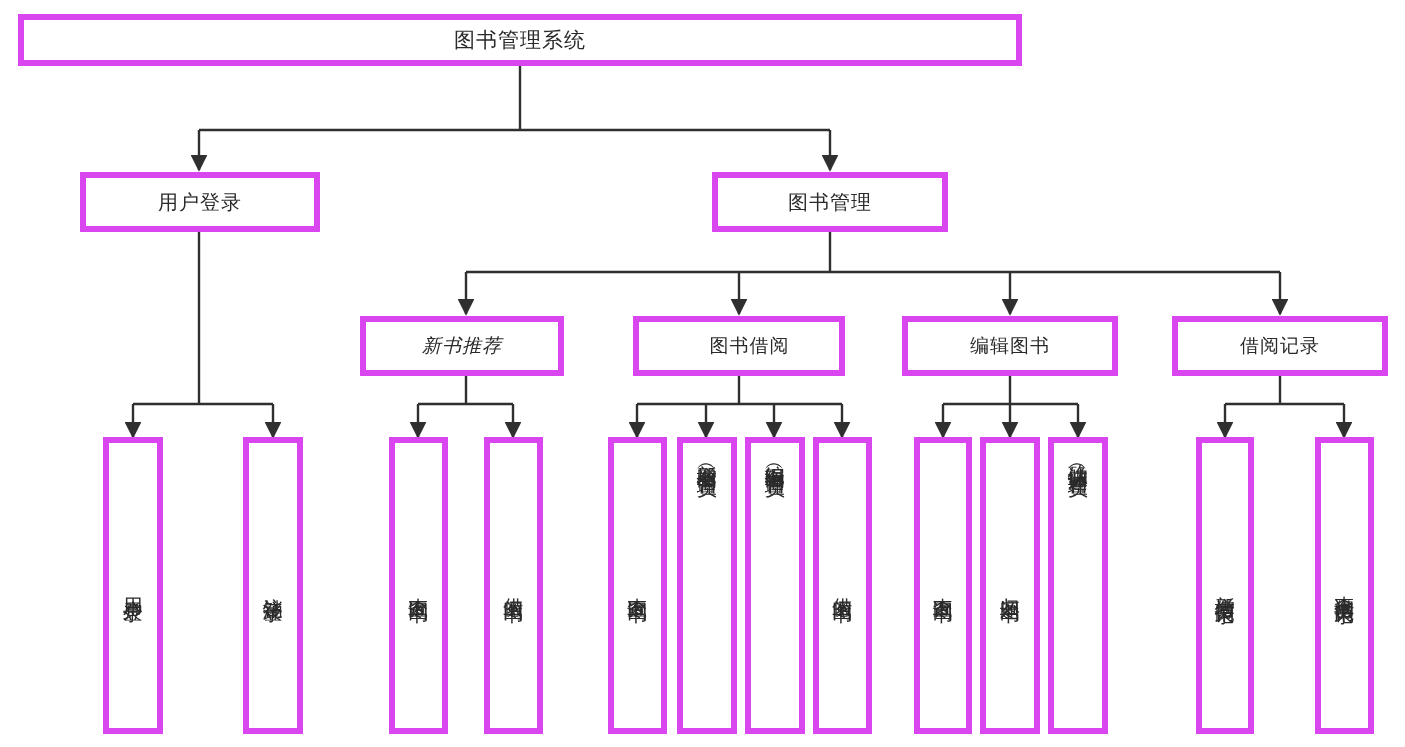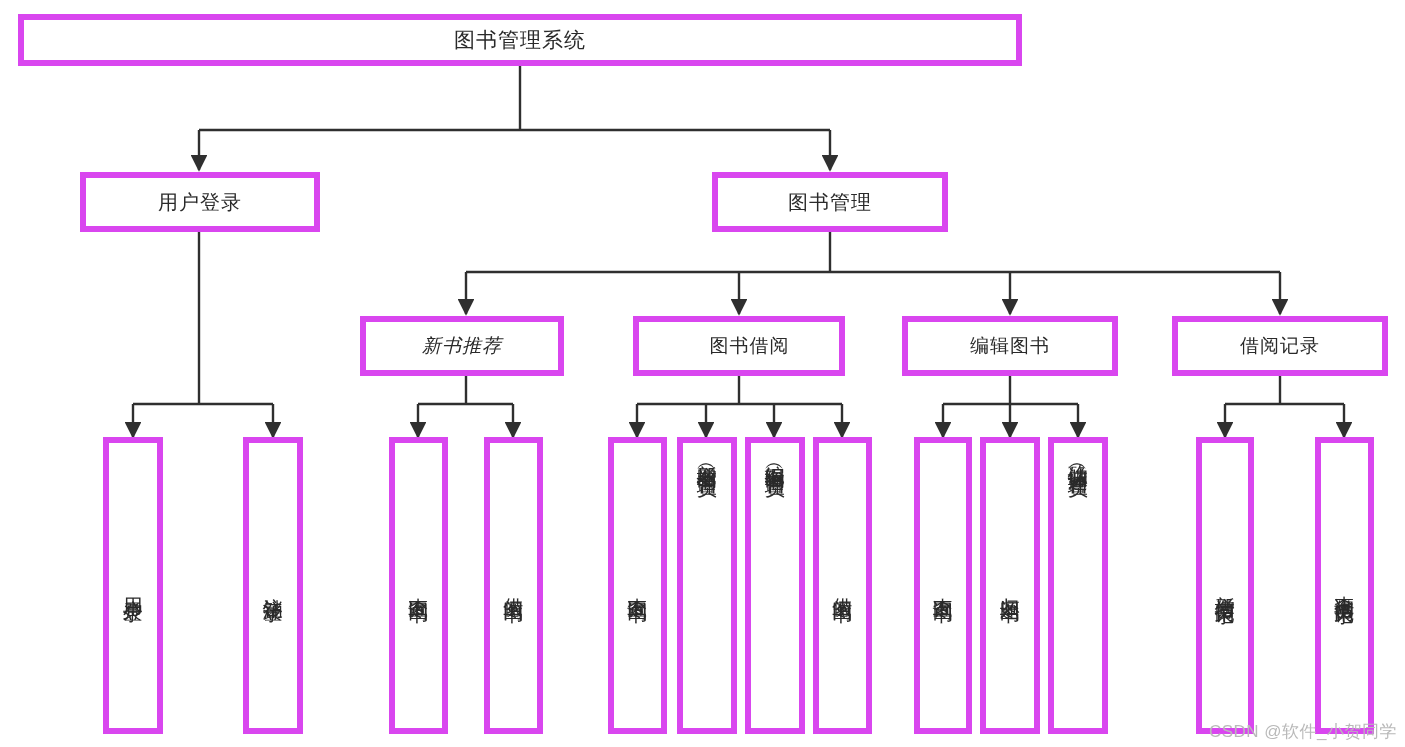--- a/index.html
+++ b/index.html
@@ -191,14 +191,13 @@
     <span class="vtext">确认归还（管理员）</span>
   </div>
 
   <div class="node node-leaf leaf-center" style="left:1196px; top:437px; width:58px; height:297px;">
     <span class="vtext">新增借阅记录</span>
   </div>
   <div class="node node-leaf leaf-center" style="left:1315px; top:437px; width:59px; height:297px;">
     <span class="vtext">查询借阅记录</span>
   </div>
 
-  <div id="watermark">CSDN @软件_小贺同学</div>
 </div>
 
 </body></html>

